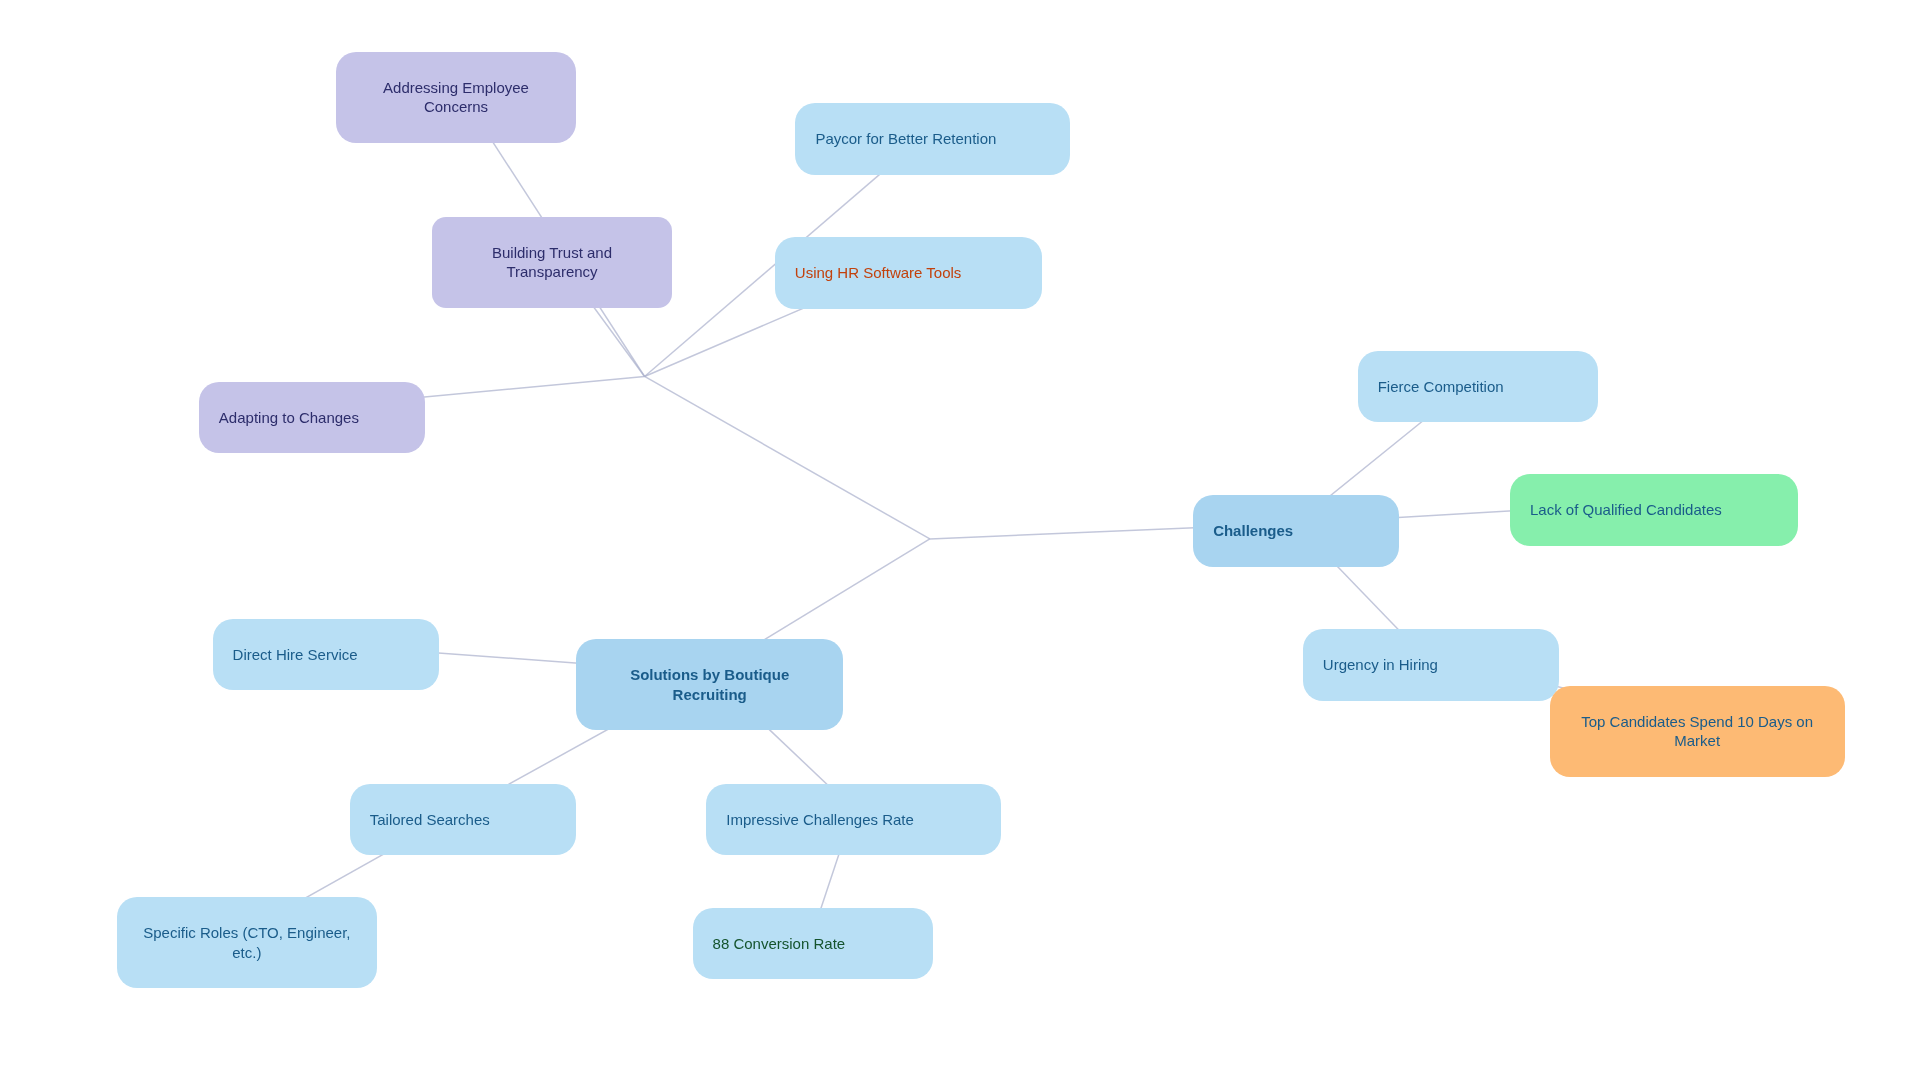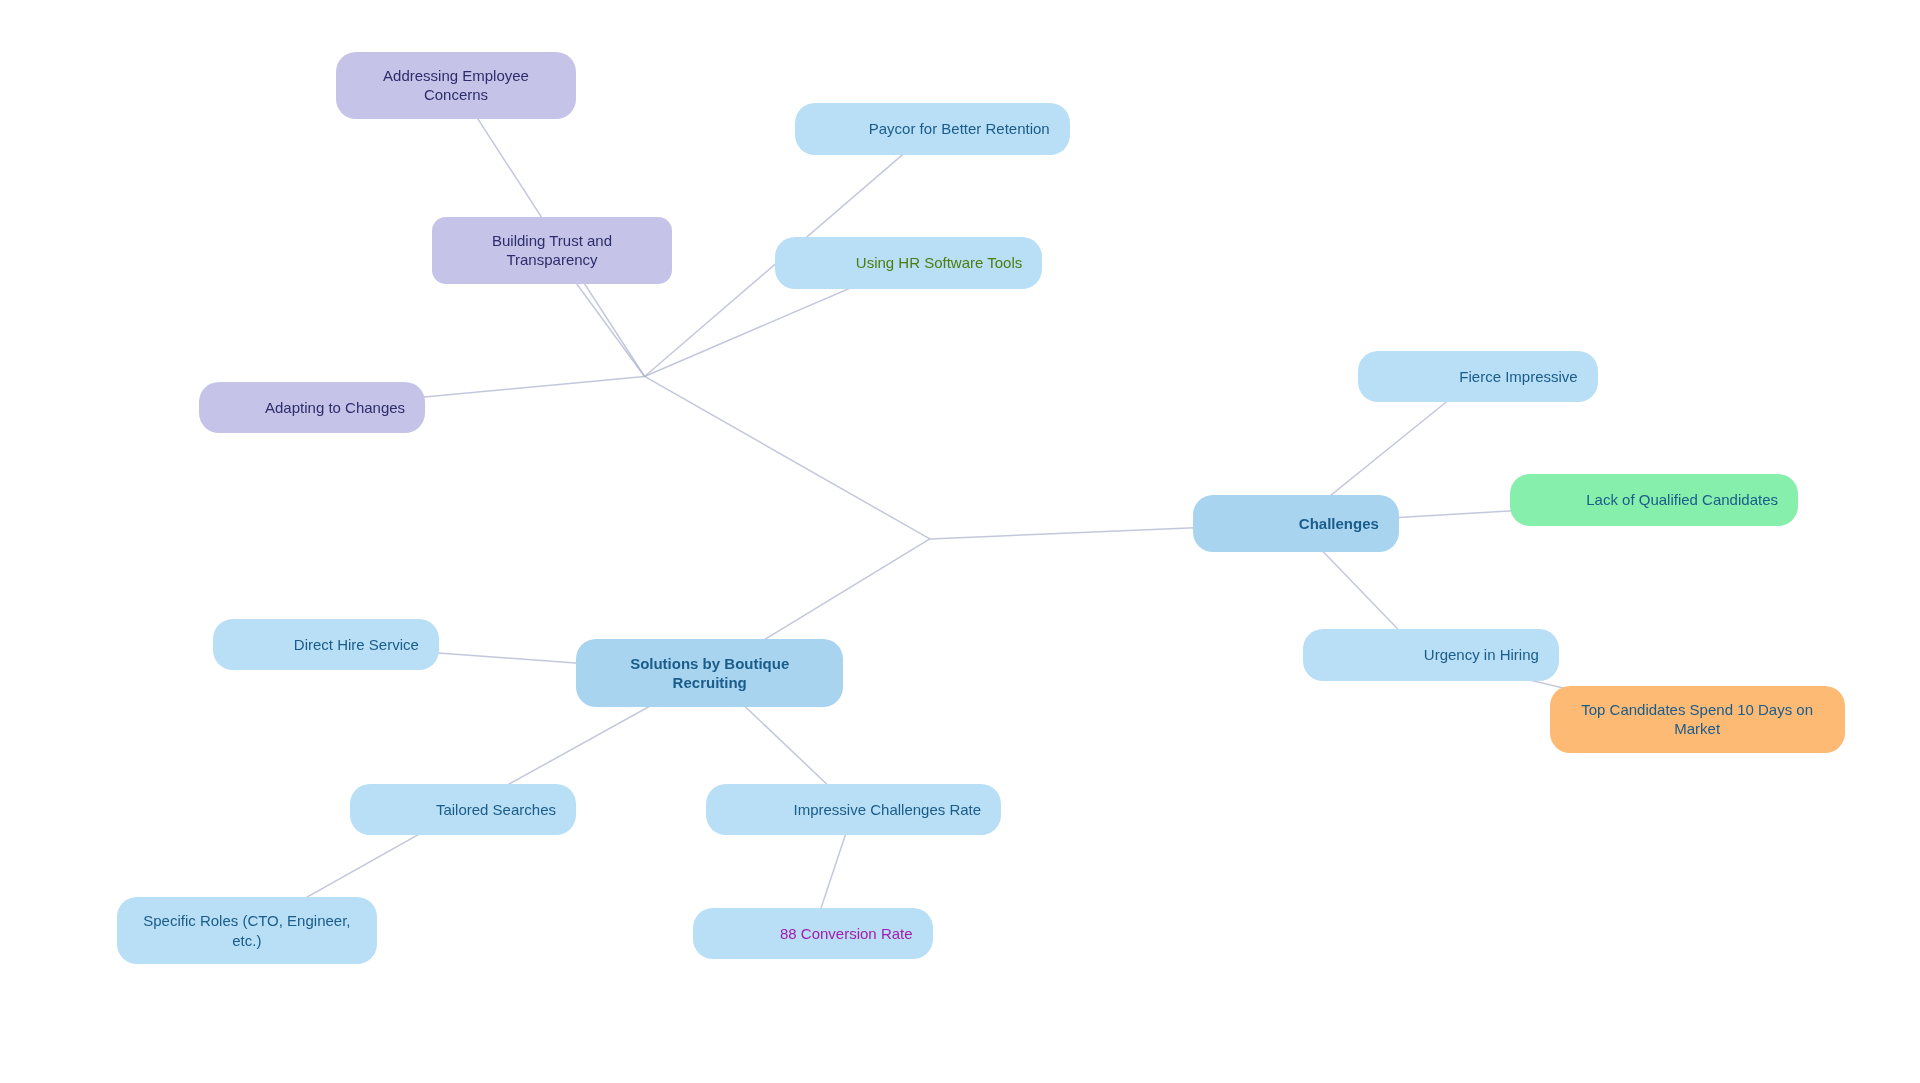--- a/index.html
+++ b/index.html
@@ -22,26 +22,26 @@
       width: 1920px;
       height: 1083px;
       pointer-events: none;
       z-index: 1;
     }
     .node {
       position: absolute;
       border-radius: 20px;
       display: flex;
       align-items: center;
-      justify-content: flex-end;
+      justify-content: flex-start;
       text-align: center;
       font-size: 15px;
       font-weight: 500;
       line-height: 1.3;
-      padding: 14px 20px;
+      padding: 26px 20px;
       z-index: 2;
       cursor: default;
     }
   </style>
 </head>
 <body>
 
 <div id="mindmap-container">
   <svg id="connections">
       <line x1="929.8285714285714" y1="538.9214285714286" x2="644.5714285714286" y2="376.47142857142853" stroke="#aab0cc" stroke-width="1.5" opacity="0.7"></line>
@@ -67,28 +67,28 @@
     </div>
     <div class="node" style="left: 432px; top: 216.6px; width: 240px; min-height: 67.0429px; background: rgb(197, 195, 232); color: rgb(45, 45, 107); border-radius: 14px;">
       <span>Building Trust and Transparency</span>
     </div>
     <div class="node" style="left: 198.857px; top: 381.629px; width: 226.286px; min-height: 51.5714px; background: rgb(197, 195, 232); color: rgb(45, 45, 107);">
       <span>Adapting to Changes</span>
     </div>
     <div class="node" style="left: 795.429px; top: 103.143px; width: 274.286px; min-height: 51.5714px; background: rgb(184, 223, 245); color: rgb(26, 92, 138);">
       <span>Paycor for Better Retention</span>
     </div>
-    <div class="node" style="left: 774.857px; top: 237.229px; width: 267.429px; min-height: 51.5714px; background: rgb(184, 223, 245); color: #4d7c0f;">
+    <div class="node" style="left: 774.857px; top: 237.229px; width: 267.429px; min-height: 51.5714px; background: rgb(184, 223, 245); color: #c2410c;">
       <span>Using HR Software Tools</span>
     </div>
     <div class="node" style="left: 1193.14px; top: 495.086px; width: 205.714px; min-height: 56.7286px; background: rgb(168, 212, 240); color: rgb(26, 92, 138); font-size: 15px; font-weight: 600;">
       <span>Challenges</span>
     </div>
     <div class="node" style="left: 1357.71px; top: 350.686px; width: 240px; min-height: 51.5714px; background: rgb(184, 223, 245); color: rgb(26, 92, 138);">
-      <span>Fierce Impressive</span>
+      <span>Fierce Competition</span>
     </div>
     <div class="node" style="left: 1510px; top: 474.457px; width: 288px; min-height: 51.5714px; background: #86efac; color: rgb(26, 92, 138);">
       <span>Lack of Qualified Candidates</span>
     </div>
     <div class="node" style="left: 1302.86px; top: 629.171px; width: 256px; min-height: 51.5714px; background: rgb(184, 223, 245); color: rgb(26, 92, 138);">
       <span>Urgency in Hiring</span>
     </div>
     <div class="node" style="left: 1549.71px; top: 685.9px; width: 294.857px; min-height: 67.0429px; background: #fdba74; color: rgb(26, 92, 138);">
       <span>Top Candidates Spend 10 Days on Market</span>
     </div>
@@ -100,16 +100,16 @@
     </div>
     <div class="node" style="left: 349.714px; top: 783.886px; width: 226.286px; min-height: 51.5714px; background: rgb(184, 223, 245); color: rgb(26, 92, 138);">
       <span>Tailored Searches</span>
     </div>
     <div class="node" style="left: 116.571px; top: 897.343px; width: 260.571px; min-height: 67.0429px; background: rgb(184, 223, 245); color: rgb(26, 92, 138);">
       <span>Specific Roles (CTO, Engineer, etc.)</span>
     </div>
     <div class="node" style="left: 706.286px; top: 783.886px; width: 294.857px; min-height: 51.5714px; background: rgb(184, 223, 245); color: rgb(26, 92, 138);">
       <span>Impressive Challenges Rate</span>
     </div>
-    <div class="node" style="left: 692.571px; top: 907.657px; width: 240px; min-height: 51.5714px; background: rgb(184, 223, 245); color: #a21caf;">
+    <div class="node" style="left: 692.571px; top: 907.657px; width: 240px; min-height: 51.5714px; background: rgb(184, 223, 245); color: #14532d;">
       <span>88 Conversion Rate</span>
     </div>
   </div>
 
 </body></html>

